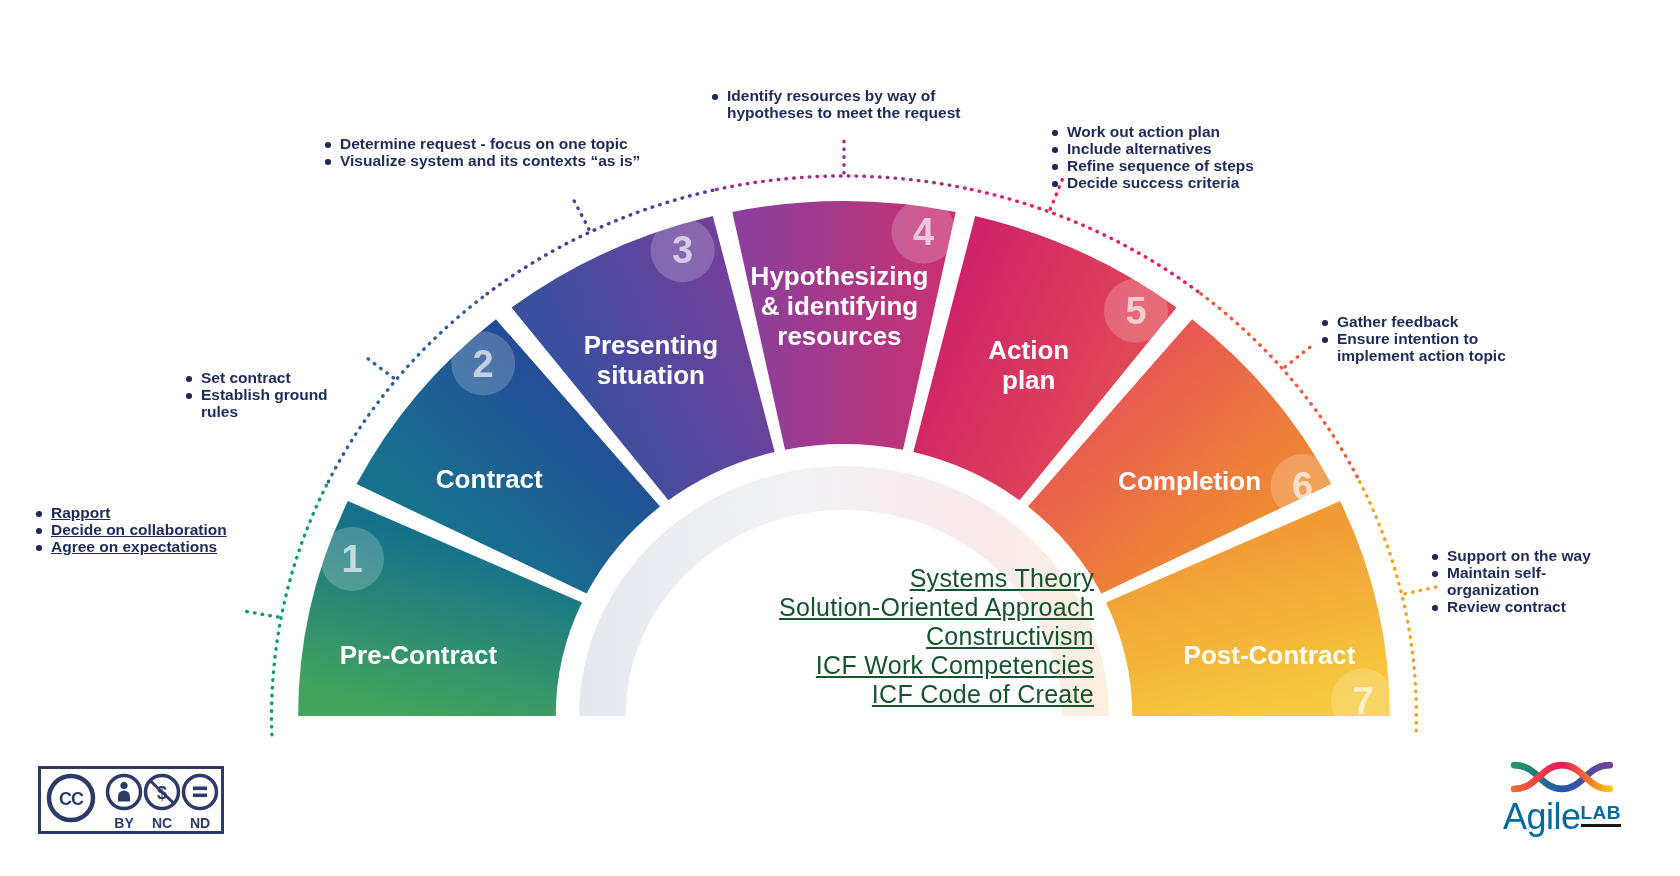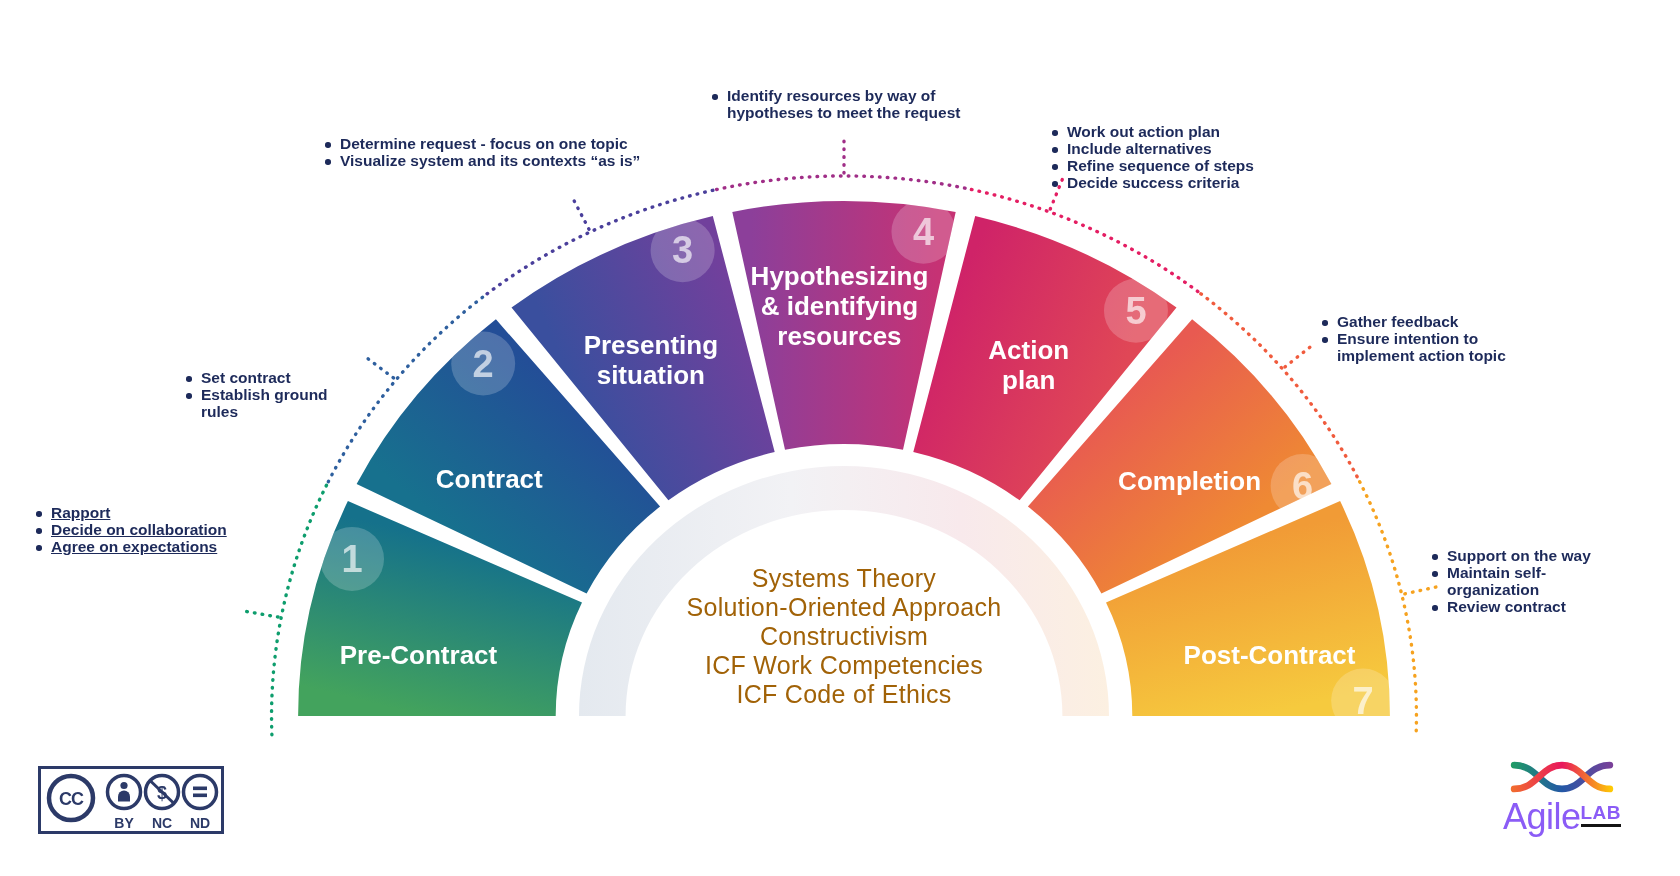--- a/index.html
+++ b/index.html
@@ -8,32 +8,32 @@
   #arch{position:absolute;left:0;top:0;}
   .num{font:700 38px "Liberation Sans",sans-serif;fill:rgba(255,255,255,.66);text-anchor:middle;}
   .seg-lbl{font:700 26px "Liberation Sans",sans-serif;fill:#ffffff;text-anchor:middle;}
   .dotted{fill:none;stroke-width:3.4;stroke-linecap:round;stroke-dasharray:.6 7.2;}
   .bullets{position:absolute;font:700 15.5px "Liberation Sans",sans-serif;color:#1d2a5a;}
   .b-row{display:flex;line-height:17px;}
   .b-dot{flex:0 0 15px;}
   .b-dot::before{content:"";display:block;width:5.5px;height:5.5px;border-radius:50%;
                  background:#1d2a5a;margin-top:7px;}
   .b-txt{flex:1 1 auto;}
-  .center-text{position:absolute;left:594px;top:564px;width:500px;text-align:center;
-               font:400 25px "Liberation Sans",sans-serif;color:#a16207;line-height:29px;
-               letter-spacing:.3px;}
+  .center-text{position:absolute;left:594px;top:564px;width:500px;text-align:right;
+               font:400 25px "Liberation Sans",sans-serif;color:#14532d;line-height:29px;
+               letter-spacing:.3px;text-decoration:underline;}
   .c-line{display:block;}
   #cc-badge{position:absolute;left:38px;top:766px;}
   .cc-stroke{fill:none;stroke:#2c3a68;}
   .cc-fill{fill:#2c3a68;}
   .cc-lbl{font:700 14px "Liberation Sans",sans-serif;fill:#2c3a68;text-anchor:middle;}
   .cc-sym{font:700 18px "Liberation Sans",sans-serif;fill:#2c3a68;text-anchor:middle;}
   #logo{position:absolute;left:1462px;top:758px;width:200px;}
   #logo-waves{display:block;margin:0 auto;width:104px;height:38px;}
-  #logo-text{text-align:center;margin-top:0px;color:#8b5cf6;white-space:nowrap;}
+  #logo-text{text-align:center;margin-top:0px;color:#0369a1;white-space:nowrap;}
   #logo-name{font:500 36px "Liberation Sans",sans-serif;letter-spacing:-0.5px;}
   #logo-lab{font:700 19px "Liberation Sans",sans-serif;letter-spacing:.5px;
             border-bottom:3px solid #141414;position:relative;top:-10px;padding-bottom:1px;}
 </style>
 </head>
 <body>
 
 <div id="stage">
 
   <svg id="arch" width="1680" height="876" viewBox="0 0 1680 876">
@@ -226,21 +226,21 @@
         <span class="b-dot"></span>
         <span class="b-txt">Review contract</span>
       </div>
     </div>
 
   <div class="center-text">
       <span class="c-line">Systems Theory</span>
       <span class="c-line">Solution-Oriented Approach</span>
       <span class="c-line">Constructivism</span>
       <span class="c-line">ICF Work Competencies</span>
-      <span class="c-line">ICF Code of Ethics</span>
+      <span class="c-line">ICF Code of Create</span>
     </div>
 
   <svg id="cc-badge" width="186" height="68" viewBox="0 0 186 68">
     <rect x="1.5" y="1.5" width="183" height="65" class="cc-stroke" stroke-width="3"></rect>
     <g>
       <circle cx="33" cy="32" r="22" class="cc-stroke" stroke-width="4.5"></circle>
       <text x="33" y="39" class="cc-sym" style="letter-spacing:-1px;">CC</text>
     </g>
     <g>
       <circle cx="86" cy="26" r="16.5" class="cc-stroke" stroke-width="3.5"></circle>

